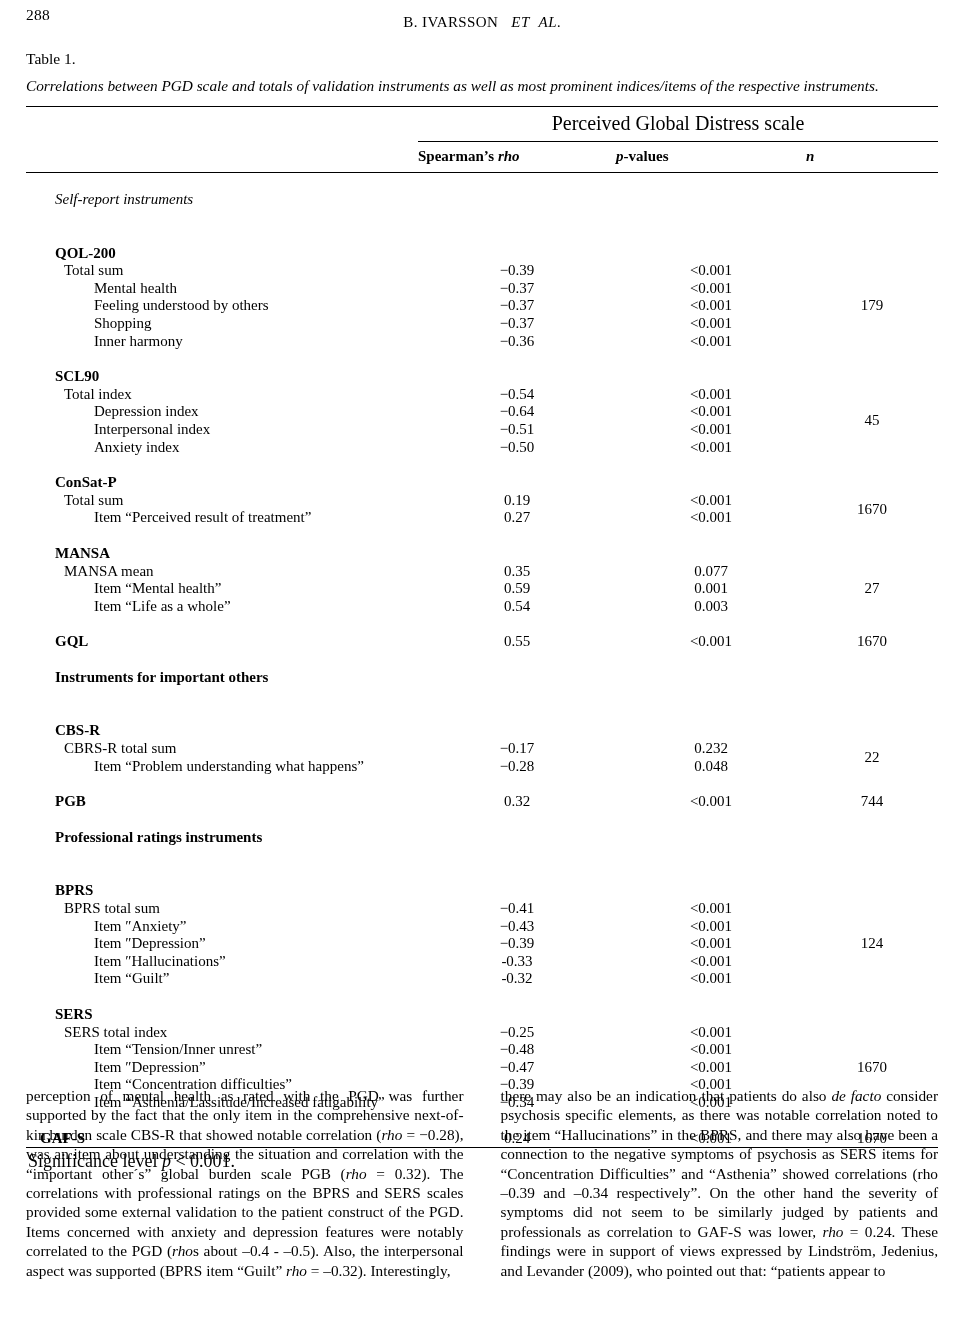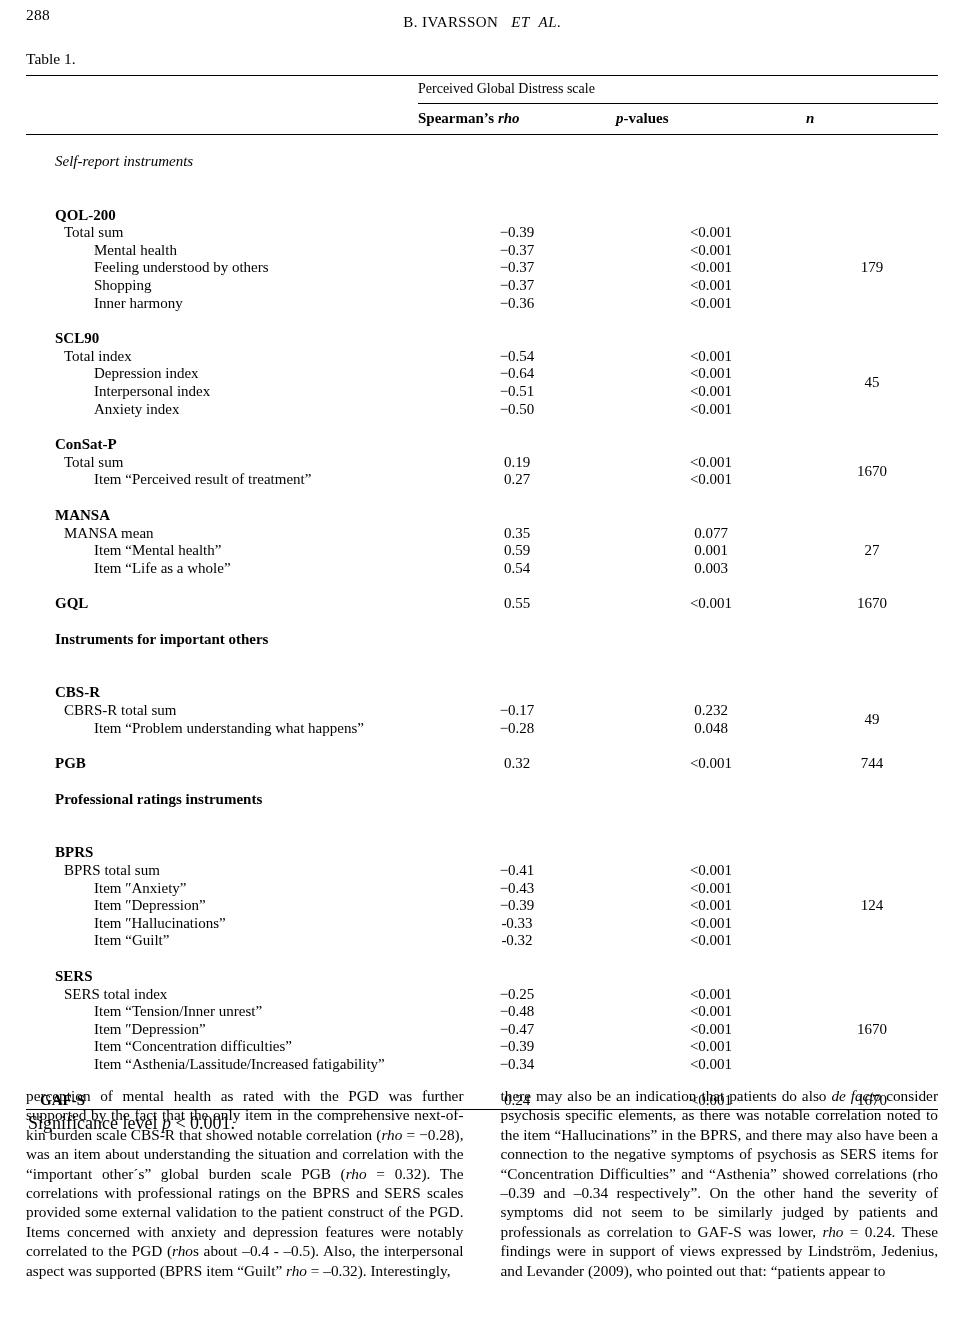--- a/index.html
+++ b/index.html
@@ -87,21 +87,22 @@
   }
   .hr-thin {
     border-top: 1.1px solid #000;
     height: 0;
     font-size: 0;
     line-height: 0;
   }
 
   
   .grouphead td {
-    font-size: 14px;
+    text-align: center;
+    font-size: 20px;
     padding: 5px 0 6px 0;
   }
   .grouphead td.spanner-underline {
     border-bottom: 1.2px solid #000;
   }
 
   .colhead td {
     font-weight: bold;
     font-size: 15px;
     padding: 6px 0 7px 0;
@@ -167,20 +168,21 @@
   <span class="folio">288</span>
   <span class="rh-title">
     <span>B. IVARSSON</span>
     <span class="etal">&nbsp;&nbsp;<span>ET</span>&nbsp;&nbsp;<span>AL.</span></span>
   </span>
 </div>
 
 <div class="table-block">
 
   <div class="table-caption-num">Table 1.</div>
+  <div class="table-caption-text">Correlations between PGD scale and totals of validation instruments as well as most prominent indices/items of the respective instruments.</div>
 
   <table class="maintable">
     <colgroup>
       <col class="c-label">
         <col class="c-rho">
         <col class="c-p">
         <col class="c-n">
     </colgroup>
     <tbody id="table-body">
 
@@ -342,21 +344,21 @@
           <td colspan="4"></td>
         </tr>
         <tr class="datarow rowh">
           <td class="lbl lvl-section">CBS-R</td>
           <td colspan="3"></td>
         </tr>
         <tr class="datarow rowh">
           <td class="lbl lvl-total">CBRS-R total sum</td>
           <td class="num">−0.17</td>
           <td class="num">0.232</td>
-          <td class="num" rowspan="2">49</td>
+          <td class="num" rowspan="2">22</td>
         </tr>
         <tr class="datarow rowh">
           <td class="lbl lvl-item">Item “Problem understanding what happens”</td>
           <td class="num">−0.28</td>
           <td class="num">0.048</td>
         </tr>
         <tr class="sp-md">
           <td colspan="4"></td>
         </tr>
         <tr class="datarow rowh">

